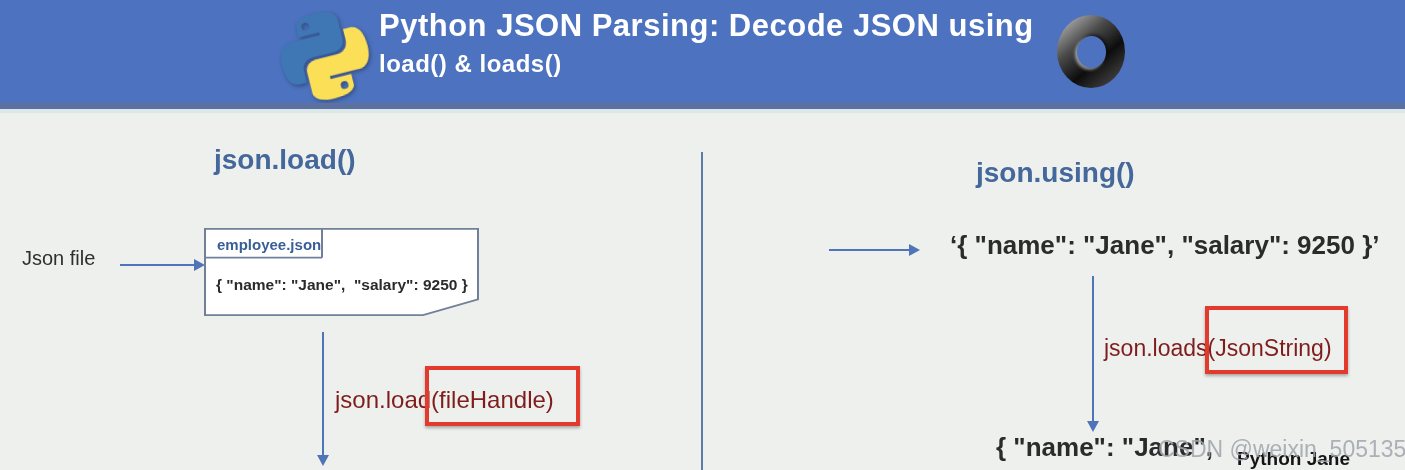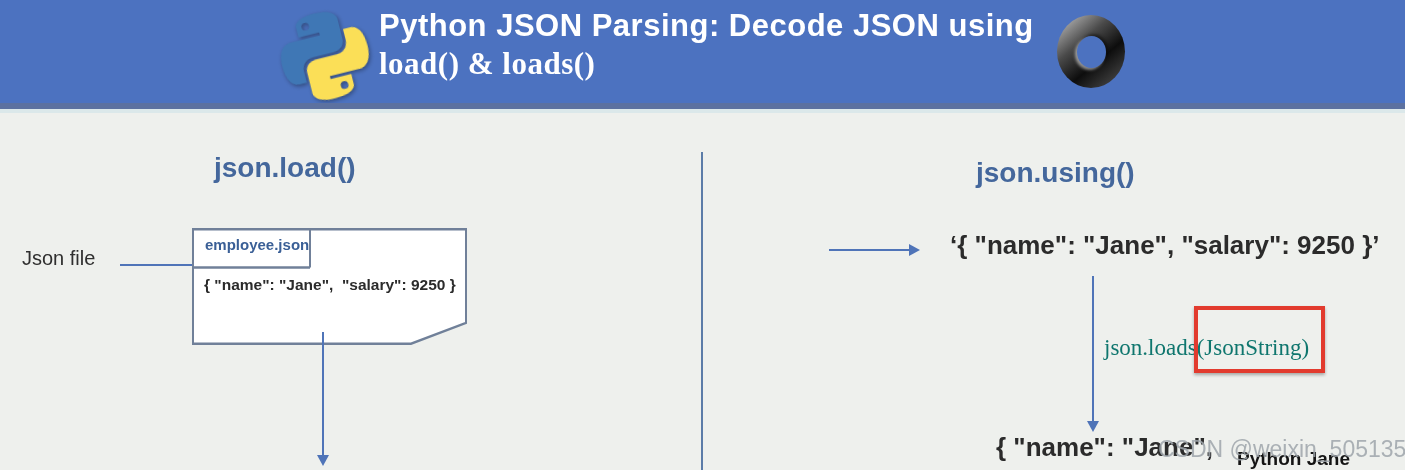--- a/index.html
+++ b/index.html
@@ -16,37 +16,37 @@
     background:#4c72c0;
   }
   .banner-strip-dark  { position:absolute; left:0; top:103px; width:1405px; height:6px; background:#5c71a0; }
   .banner-strip-light { position:absolute; left:0; top:109px; width:1405px; height:4px; background:#dbe8ea; }
 
   .python-logo { position:absolute; left:281px; top:12px; width:88px; height:88px; transform:rotate(-14deg); }
   .python-logo svg { width:100%; height:100%; filter:drop-shadow(1px 2px 2px rgba(0,0,0,.35)); }
 
   .banner-title { position:absolute; left:379px; top:7px; color:#ffffff; font-weight:bold; letter-spacing:.5px; }
   .banner-title .t1 { font-size:31px; line-height:38px; }
-  .banner-title .t2 { font-size:31px; line-height:37px;font-family:Liberation Serif, serif; }
+  .banner-title .t2 { font-size:24px; line-height:37px; }
 
   .ring-icon {
     position:absolute; left:1057px; top:15px; width:68px; height:73px; border-radius:50%;
     background:linear-gradient(140deg,#bdbdbd 4%,#4a4a4a 36%,#0d0d0d 62%,#4d4d4d 96%);
   }
   .ring-icon::after {
     content:''; position:absolute; left:20px; top:21px; width:29px; height:32px; border-radius:50%;
     background:#4c72c0;
     box-shadow:-2px 2px 3px rgba(255,255,255,.5), 2px -2px 3px rgba(0,0,0,.45);
   }
 
   
   .panel-divider { position:absolute; left:701px; top:152px; width:2px; height:318px; background:#5b7ca8; }
 
   .col-heading { position:absolute; font-size:28px; font-weight:600; color:#44679c; }
-  .heading-left  { left:214px; top:152px; }
+  .heading-left  { left:214px; top:144px; }
   .heading-right { left:976px; top:157px; }
 
   .src-label { position:absolute; font-size:20px; color:#2f2f2f; }
   .label-jsonfile   { left:22px;  top:247px; }
   .label-jsonstring { left:711px; top:235px; }
 
   .h-arrow { position:absolute; height:2px; background:#4f74b8; }
   .h-arrow::after {
     content:''; position:absolute; right:-11px; top:-5px;
     border-left:11px solid #4f74b8; border-top:6px solid transparent; border-bottom:6px solid transparent;
@@ -55,32 +55,32 @@
   .v-arrow::after {
     content:''; position:absolute; bottom:-11px; left:-5px;
     border-top:11px solid #4f74b8; border-left:6px solid transparent; border-right:6px solid transparent;
   }
   .arrow-jsonfile   { left:120px; top:264px; width:74px; }
   .arrow-jsonstring { left:829px; top:249px; width:80px; }
   .arrow-load-down  { left:322px;  top:332px; height:123px; }
   .arrow-loads-down { left:1092px; top:276px; height:145px; }
 
   
-  .file-box { position:absolute; left:192px; top:228px; width:275px; height:117px; }
+  .file-box { position:absolute; left:204px; top:228px; width:275px; height:88px; }
   .file-box svg { position:absolute; left:0; top:0; width:100%; height:100%; }
   .file-tab-label {
     position:absolute; left:13px; top:8px; font-size:15px; color:#3a5f96; font-weight:600;
   }
   .file-content {
     position:absolute; left:12px; top:48px; font-size:15.5px; font-weight:600; color:#2b2b2b;
     white-space:pre;
   }
 
   
-  .call-label { position:absolute; display:flex; align-items:flex-end; font-size:24px; color:#0f766e; white-space:pre;font-family:Liberation Serif, serif; }
+  .call-label { position:absolute; display:flex; align-items:flex-end; font-size:24px; color:#7f1d1d; white-space:pre; }
   .call-left  { left:335px;  top:386px; }
   .call-right { left:1104px; top:335px; font-size:23px; }
   .redbox { position:relative; }
   .redbox::before {
     content:''; position:absolute; border:4px solid #e23b2e;
     box-shadow:0 2px 3px rgba(0,0,0,.3); pointer-events:none;
   }
   .redbox-left::before  { left:-6px; right:-26px; top:-20px; bottom:-12px; }
   .redbox-right::before { left:-3px; right:-16px; top:-29px; bottom:-12px; }
 
@@ -123,20 +123,23 @@
       <polygon points="1,1 274,1 274,77 219,94 1,94" fill="#ffffff" stroke="#708099" stroke-width="2"></polygon>
       <line x1="118" y1="1" x2="118" y2="32" stroke="#708099" stroke-width="2"></line>
       <line x1="1" y1="32" x2="118" y2="32" stroke="#708099" stroke-width="2"></line>
     </svg>
     <div class="file-tab-label">employee.json</div>
     <div class="file-content">{ "name": "Jane",  "salary": 9250 }</div>
   </div>
 
   <div class="v-arrow arrow-load-down"></div>
 
+  <div class="call-label call-left">
+    <span>json.load</span><span class="redbox redbox-left">(fileHandle)</span>
+  </div>
 
   <div class="col-heading heading-right">json.using()</div>
 
   <div class="h-arrow arrow-jsonstring"></div>
 
   <div class="json-string">‘{ "name": "Jane", "salary": 9250 }’</div>
 
   <div class="v-arrow arrow-loads-down"></div>
 
   <div class="call-label call-right">

